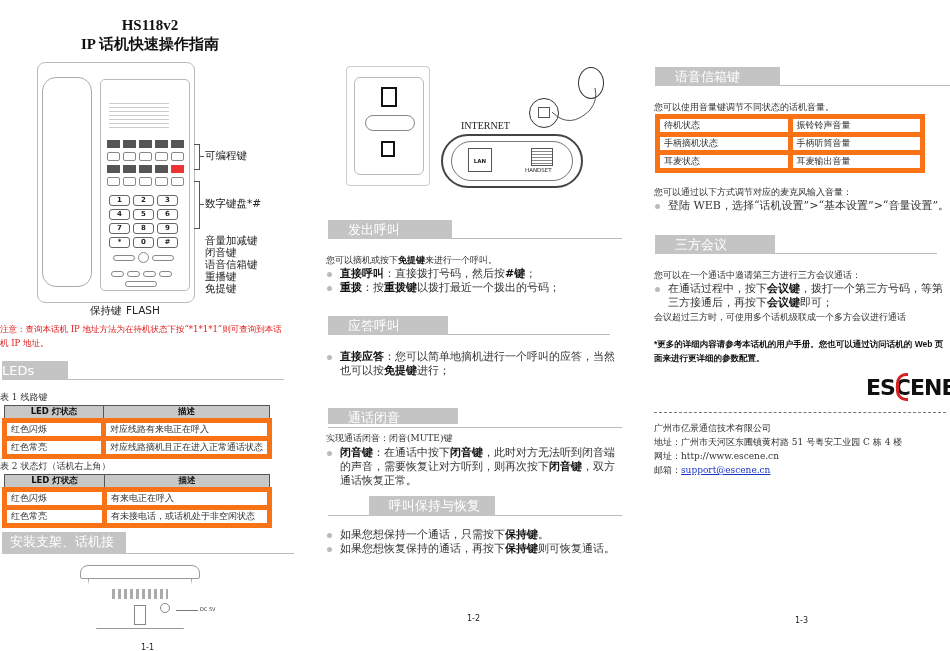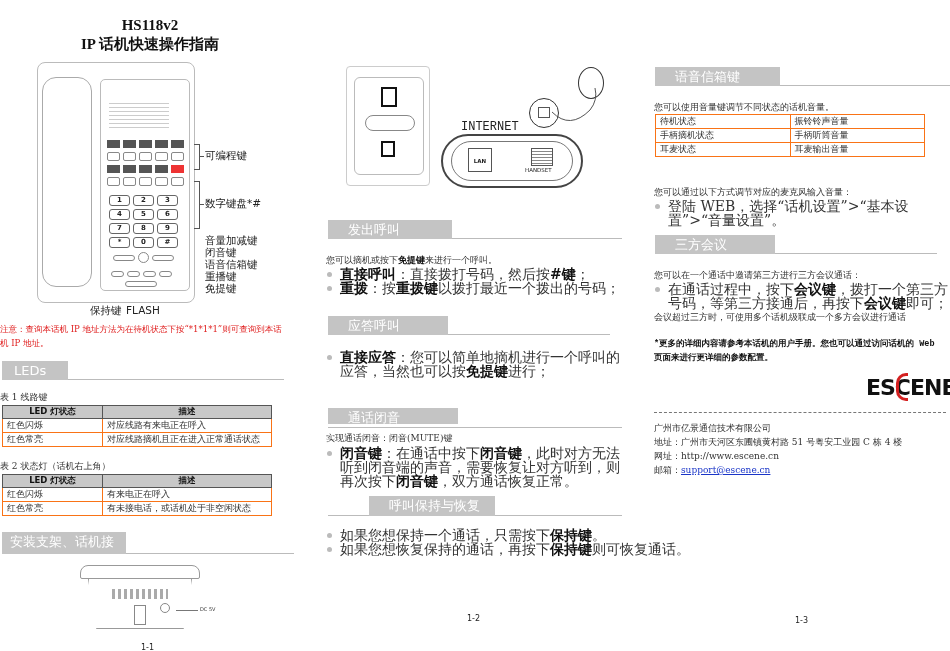--- a/index.html
+++ b/index.html
@@ -3,26 +3,26 @@
 <meta charset="utf-8">
 <style>
   * { box-sizing: border-box; margin: 0; padding: 0; }
   html, body { width: 950px; height: 651px; background: #ffffff; overflow: hidden; }
   body { position: relative; font-family: "DejaVu Serif", "Liberation Serif", serif; color: #222; font-size: 9px; }
   .abs { position: absolute; }
   .title { font-family: "Liberation Serif", "DejaVu Serif", serif; font-weight: bold; font-size: 15px; text-align: center; color: #111; line-height: 19px; }
   .sec-head { position: absolute; height: 19px; border-bottom: 1px solid #bbb; }
   .sec-head .tab { position: absolute; left: 0; top: 0; height: 19px; background: #c4c4c4; color: #fff; font-family: "DejaVu Sans", sans-serif; font-size: 13px; line-height: 19px; padding-left: 20px; }
   .para { position: absolute; font-size: 9px; line-height: 14px; color: #333; white-space: nowrap; }
-  .bullet { position: absolute; font-size: 14px; line-height: 14px; color: #333; padding-left: 14px; }
+  .bullet { position: absolute; font-size: 11px; line-height: 14px; color: #333; padding-left: 14px; }
   .bullet::before { content: ""; position: absolute; left: 1px; top: 5px; width: 5px; height: 5px; border-radius: 50%; background: #bbb; }
   .b { font-weight: bold; color: #111; }
   table.t { position: absolute; border-collapse: collapse; font-size: 9px; }
   table.t th { background: #c8c8c8; font-family: "DejaVu Sans", sans-serif; font-weight: bold; font-size: 8.5px; border: 1px solid #555; height: 13px; padding: 0 4px; color: #111; }
-  table.t td { border: 1px solid #f97316; height: 13px; padding: 0 4px; color: #333; white-space: nowrap; }
+  table.t td { border: 5px solid #f97316; height: 13px; padding: 0 4px; color: #333; white-space: nowrap; }
   .note { color: #e02020; font-size: 8.5px; line-height: 14px; }
   .pagenum { position: absolute; font-family: "DejaVu Sans", sans-serif; font-size: 8px; color: #222; }
   .label-cn { position: absolute; font-family: "DejaVu Sans", sans-serif; font-size: 10.5px; color: #222; white-space: nowrap; }
   .link { color: #1a35c8; text-decoration: underline; }
 </style>
 </head>
 <body>
 
 <div class="abs title" style="left:70px; top:16px; width:160px;">HS118v2</div>
 <div class="abs title" style="left:50px; top:35px; width:200px;">IP 话机快速操作指南</div>
@@ -97,21 +97,21 @@
 <div class="label-cn" style="left:205px; top:282px;">免提键</div>
 <div class="label-cn" style="left:90px; top:304px;">保持键</div>
 <div class="label-cn" style="left:126px; top:304px;">FLASH</div>
 
 <div class="abs note" style="left:0; top:322px; width:300px;">
   <div>注意：查询本话机 IP 地址方法为在待机状态下按“*1*1*1”则可查询到本话</div>
   <div>机 IP 地址。</div>
 </div>
 
 <div class="sec-head" style="left:2px; top:361px; width:282px;">
-  <div class="tab" style="width:66px; padding-left:12px;">LEDs</div>
+  <div class="tab" style="width:66px; padding-left:0;">LEDs</div>
 </div>
 
 <div class="para" style="left:0; top:390px;">表 1  线路键</div>
 <table class="t" style="left:2px; top:405px; width:270px;">
   <tbody>
       <tr>
         <th style="width:100px;">LED 灯状态</th>
         <th>描述</th>
       </tr>
   <tr>
@@ -158,21 +158,21 @@
 <div class="abs" style="left:200px; top:606px; font-family:'DejaVu Sans',sans-serif; font-size:5px; color:#333;">DC 5V</div>
 <div class="pagenum" style="left:141px; top:643px;">1-1</div>
 
 <div class="abs" style="left:346px; top:66px; width:84px; height:120px; border:1px solid #ccc; border-radius:4px;">
   <div class="abs" style="left:7px; top:10px; width:70px; height:98px; border:1px solid #bbb; border-radius:6px;"></div>
   <div class="abs" style="left:34px; top:20px; width:16px; height:20px; border:2px solid #111;"></div>
   <div class="abs" style="left:18px; top:48px; width:50px; height:16px; border:1px solid #888; border-radius:8px;"></div>
   <div class="abs" style="left:34px; top:74px; width:14px; height:16px; border:2px solid #111;"></div>
 </div>
 
-<div class="abs" style="left:461px; top:120px; font-family:Liberation Mono, monospace; font-size:12px; color:#222;">INTERNET</div>
+<div class="abs" style="left:461px; top:120px; font-family:Liberation Serif, serif; font-size:10px; color:#222;">INTERNET</div>
 <div class="abs" style="left:441px; top:134px; width:142px; height:54px; border:2px solid #444; border-radius:27px;">
   <div class="abs" style="left:8px; top:5px; width:122px; height:40px; border:1px solid #777; border-radius:20px;"></div>
   <div class="abs" style="left:25px; top:12px; width:24px; height:24px; border:1px solid #555; font-family:'DejaVu Sans',sans-serif; font-size:5.5px; font-weight:bold; text-align:center; line-height:24px;">LAN</div>
   <div class="abs" style="left:88px; top:12px; width:22px; height:18px; border:1px solid #555; background:repeating-linear-gradient(#fff 0 2px,#888 2px 3px);"></div>
   <div class="abs" style="left:82px; top:31px; font-family:'DejaVu Sans',sans-serif; font-size:5.5px;">HANDSET</div>
 </div>
 <div class="abs" style="left:529px; top:98px; width:30px; height:30px; border:1.5px solid #333; border-radius:50%;">
   <div class="abs" style="left:8px; top:8px; width:12px; height:11px; border:1px solid #555;"></div>
 </div>
 <div class="abs" style="left:578px; top:67px; width:26px; height:32px; border:1.5px solid #333; border-radius:50%;"></div>
@@ -228,21 +228,21 @@
 <div class="para" style="left:654px; top:185px;">您可以通过以下方式调节对应的麦克风输入音量：</div>
 <div class="bullet" style="left:654px; top:199px;">登陆 WEB，选择“话机设置”&gt;“基本设置”&gt;“音量设置”。</div>
 
 <div class="sec-head" style="left:655px; top:235px; width:282px;">
   <div class="tab" style="width:120px;">三方会议</div>
 </div>
 <div class="para" style="left:654px; top:268px;">您可以在一个通话中邀请第三方进行三方会议通话：</div>
 <div class="bullet" style="left:654px; top:282px; width:296px;"><span>在通话过程中，按下</span><span class="b">会议键</span><span>，拨打一个第三方号码，等第三方接通后，再按下</span><span class="b">会议键</span><span>即可；</span></div>
 <div class="para" style="left:654px; top:310px;">会议超过三方时，可使用多个话机级联成一个多方会议进行通话</div>
 
-<div class="abs" style="left:654px; top:337px; width:290px; font-family:Liberation Mono, monospace; font-weight:bold; font-size:8.5px; line-height:14px; color:#111;">*更多的详细内容请参考本话机的用户手册。您也可以通过访问话机的 Web 页面来进行更详细的参数配置。</div>
+<div class="abs" style="left:654px; top:337px; width:290px; font-family:Liberation Sans, sans-serif; font-weight:bold; font-size:8.5px; line-height:14px; color:#111;">*更多的详细内容请参考本话机的用户手册。您也可以通过访问话机的 Web 页面来进行更详细的参数配置。</div>
 
 <div class="abs" style="left:866px; top:373px; width:82px; height:28px;">
   <div class="abs" style="left:0; top:2px; font-family:'DejaVu Sans',sans-serif; font-weight:bold; font-size:22px; letter-spacing:-1px; color:#111;">ESCENE</div>
   <div class="abs" style="left:30px; top:0; width:12px; height:28px; border:3px solid #d42020; border-right:none; border-radius:10px 0 0 10px;"></div>
 </div>
 
 <div class="abs" style="left:654px; top:412px; width:292px; border-top:1px dashed #777;"></div>
 <div class="para" style="left:654px; top:421px;">广州市亿景通信技术有限公司</div>
 <div class="para" style="left:654px; top:435px;">地址：广州市天河区东圃镇黄村路 51 号粤安工业园 C 栋 4 楼</div>
 <div class="para" style="left:654px; top:449px;"><span>网址：</span><span>http://www.escene.cn</span></div>

